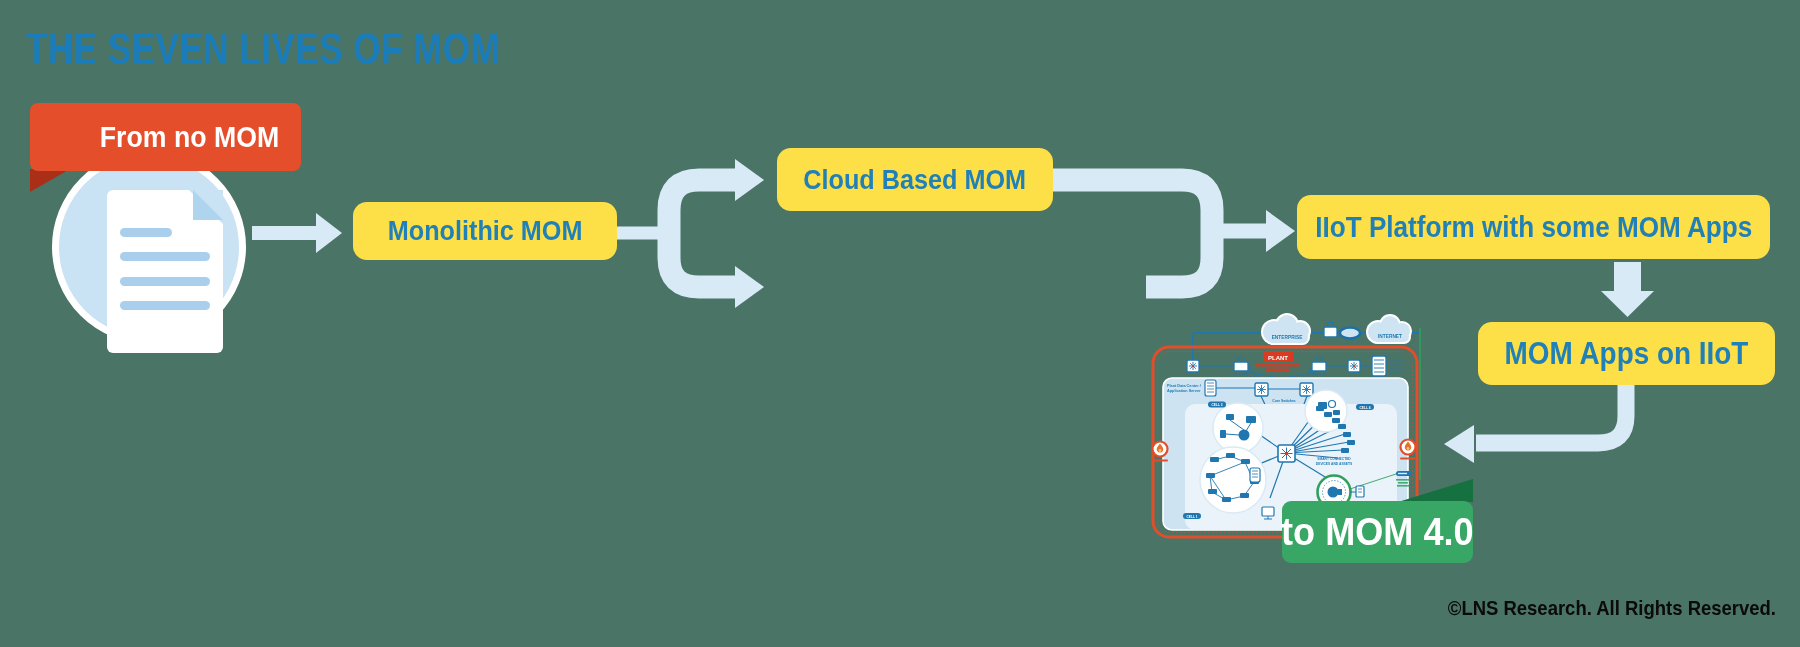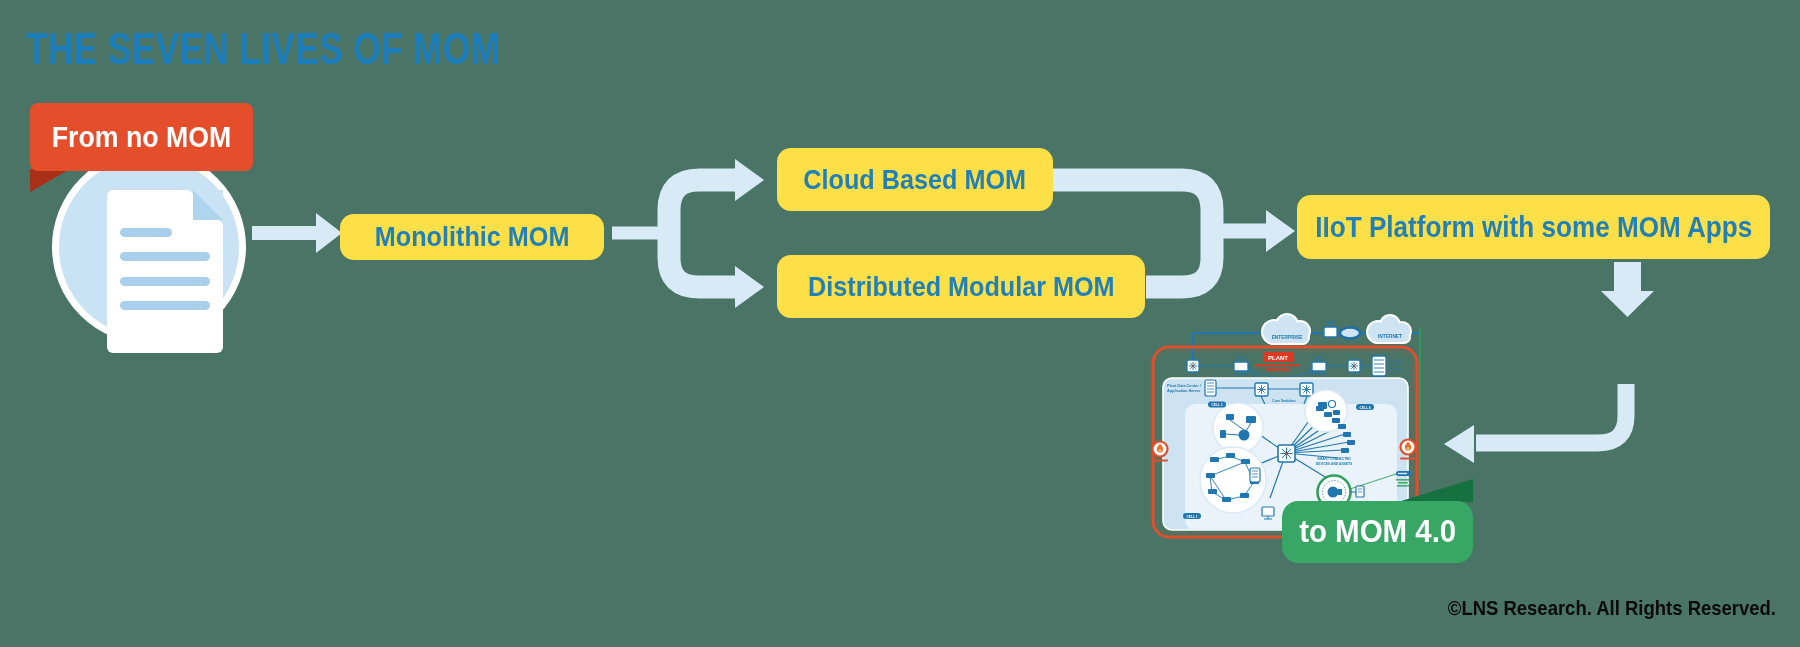--- a/index.html
+++ b/index.html
@@ -7,29 +7,29 @@
   .canvas{position:relative;width:1800px;height:647px;background:#4a7466;overflow:hidden;}
 
   .title{position:absolute;left:26px;top:24px;font-size:44px;font-weight:bold;
     color:#1b7cba;transform:scaleX(.8);transform-origin:left top;white-space:nowrap;letter-spacing:.5px;}
 
   svg.connectors{position:absolute;left:0;top:0;z-index:1;}
 
   .node{position:absolute;background:#fde047;border-radius:14px;display:flex;align-items:center;
     justify-content:center;font-weight:bold;font-size:28px;color:#2080b7;z-index:2;}
   .node>span{display:inline-block;transform:scaleX(.9);white-space:nowrap;}
-  .node-monolithic{left:340px;top:202px;width:264px;height:46px;margin-top:12px;}
+  .node-monolithic{left:353px;top:202px;width:264px;height:58px;}
   .node-cloud{left:777px;top:148px;width:276px;height:63px;}
   .node-distributed{left:777px;top:255px;width:368px;height:63px;}
   .node-iiot{left:1297px;top:195px;width:473px;height:64px;font-size:29px;}
   .node-momapps{left:1478px;top:322px;width:297px;height:63px;font-size:31px;}
 
   .ribbon{position:absolute;left:30px;top:103px;width:223px;height:68px;background:#e54e2b;
     border-radius:8px;display:flex;align-items:center;justify-content:center;color:#fff;
-    font-size:29px;font-weight:bold;z-index:5;}
+    font-size:29px;font-weight:bold;z-index:5;padding-left:48px;}
   .ribbon>span{display:inline-block;transform:scaleX(.92);white-space:nowrap;}
   .ribbon-fold{position:absolute;left:30px;top:169px;width:0;height:0;
     border-top:23px solid #a93016;border-right:40px solid transparent;z-index:4;}
 
   .start-circle{position:absolute;left:52px;top:150px;width:194px;height:194px;border-radius:50%;
     background:#c9e2f4;border:7px solid #fff;box-sizing:border-box;z-index:1;}
   .doc{position:absolute;left:107px;top:190px;width:116px;height:163px;background:#fff;
     border-radius:6px;z-index:2;}
   .doc-corner-cut{position:absolute;top:0;right:0;width:0;height:0;
     border-top:34px solid #c9e2f4;border-left:34px solid transparent;}
@@ -37,22 +37,22 @@
     border-bottom:30px solid #aed4ee;border-right:30px solid transparent;}
   .doc-line{position:absolute;height:9px;border-radius:4.5px;background:#a9cfec;left:13px;}
   .doc-line.l1{top:38px;width:52px;}
   .doc-line.l2{top:62px;width:90px;}
   .doc-line.l3{top:87px;width:90px;}
   .doc-line.l4{top:111px;width:90px;}
 
   svg.plant{position:absolute;left:1150px;top:308px;z-index:3;}
 
   .banner{position:absolute;left:1282px;top:501px;width:191px;height:62px;background:#38a766;
-    border-radius:16px;display:flex;align-items:center;justify-content:center;color:#fff;
-    font-size:31px;font-weight:bold;z-index:6;}
+    border-radius:9px;display:flex;align-items:center;justify-content:center;color:#fff;
+    font-size:38px;font-weight:bold;z-index:6;}
   .banner>span{display:inline-block;transform:scaleX(.95);white-space:nowrap;}
   .banner-fold{position:absolute;left:1398px;top:479px;width:0;height:0;
     border-bottom:23px solid #15713f;border-left:75px solid transparent;z-index:5;}
 
   .copyright{position:absolute;right:24px;top:596px;font-size:21px;font-weight:bold;color:#0a0a0a;
     transform:scaleX(.88);transform-origin:right top;white-space:nowrap;z-index:2;}
 </style>
 </head>
 <body>
 
@@ -96,25 +96,25 @@
   <div class="ribbon">
     <span>From no MOM</span>
   </div>
 
   <div class="node node-monolithic">
     <span>Monolithic MOM</span>
   </div>
   <div class="node node-cloud">
     <span>Cloud Based MOM</span>
   </div>
-  <div class="node node-distributed">
-    <span>Distributed Modular MOM</span>
-  </div>
   <div class="node node-iiot">
     <span>IIoT Platform with some MOM Apps</span>
+  </div>
+  <div class="node node-momapps">
+    <span>MOM Apps on IIoT</span>
   </div>
 
   <svg class="plant" width="272" height="232" viewBox="0 0 272 232">
 
     <path d="M 43 25 H 270 M 43 25 V 57" stroke="#2077b0" stroke-width="2" fill="none"></path>
     <path d="M 270 20 V 172" stroke="#2fa05c" stroke-width="1.6" fill="none"></path>
 
     <g>
       <g fill="#ffffff">
         <circle cx="124" cy="24" r="13"></circle>

